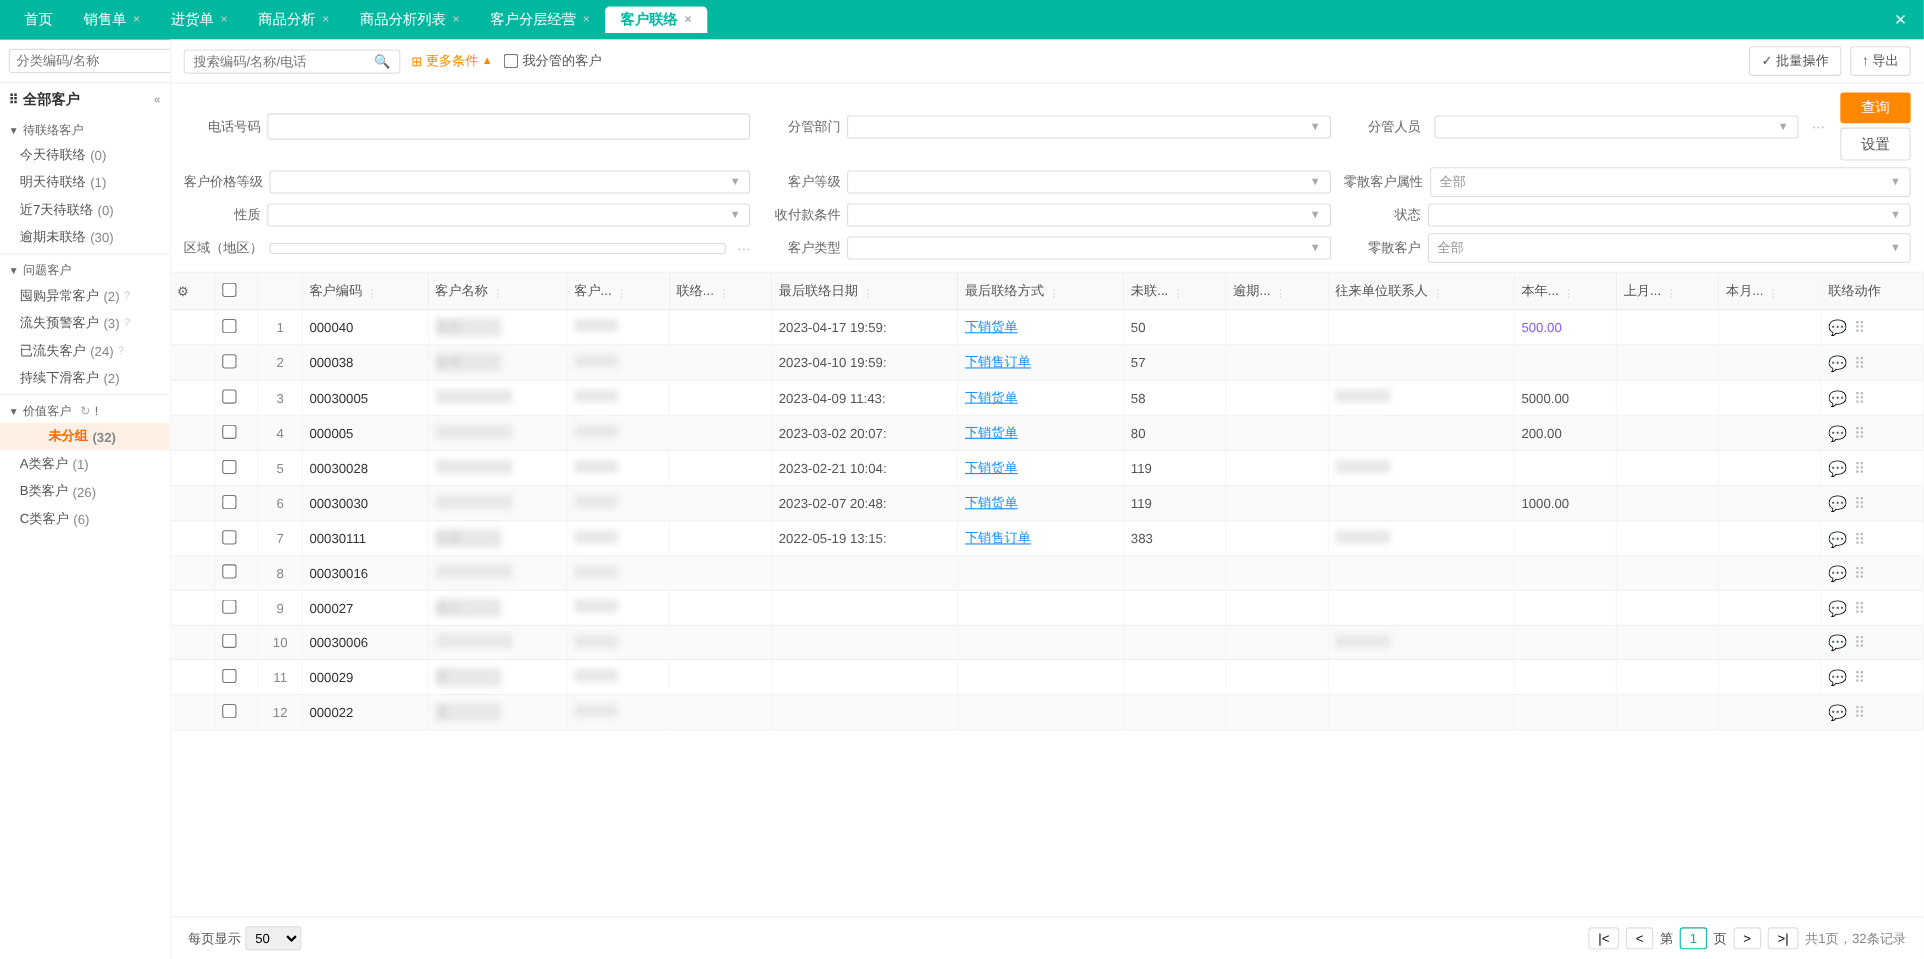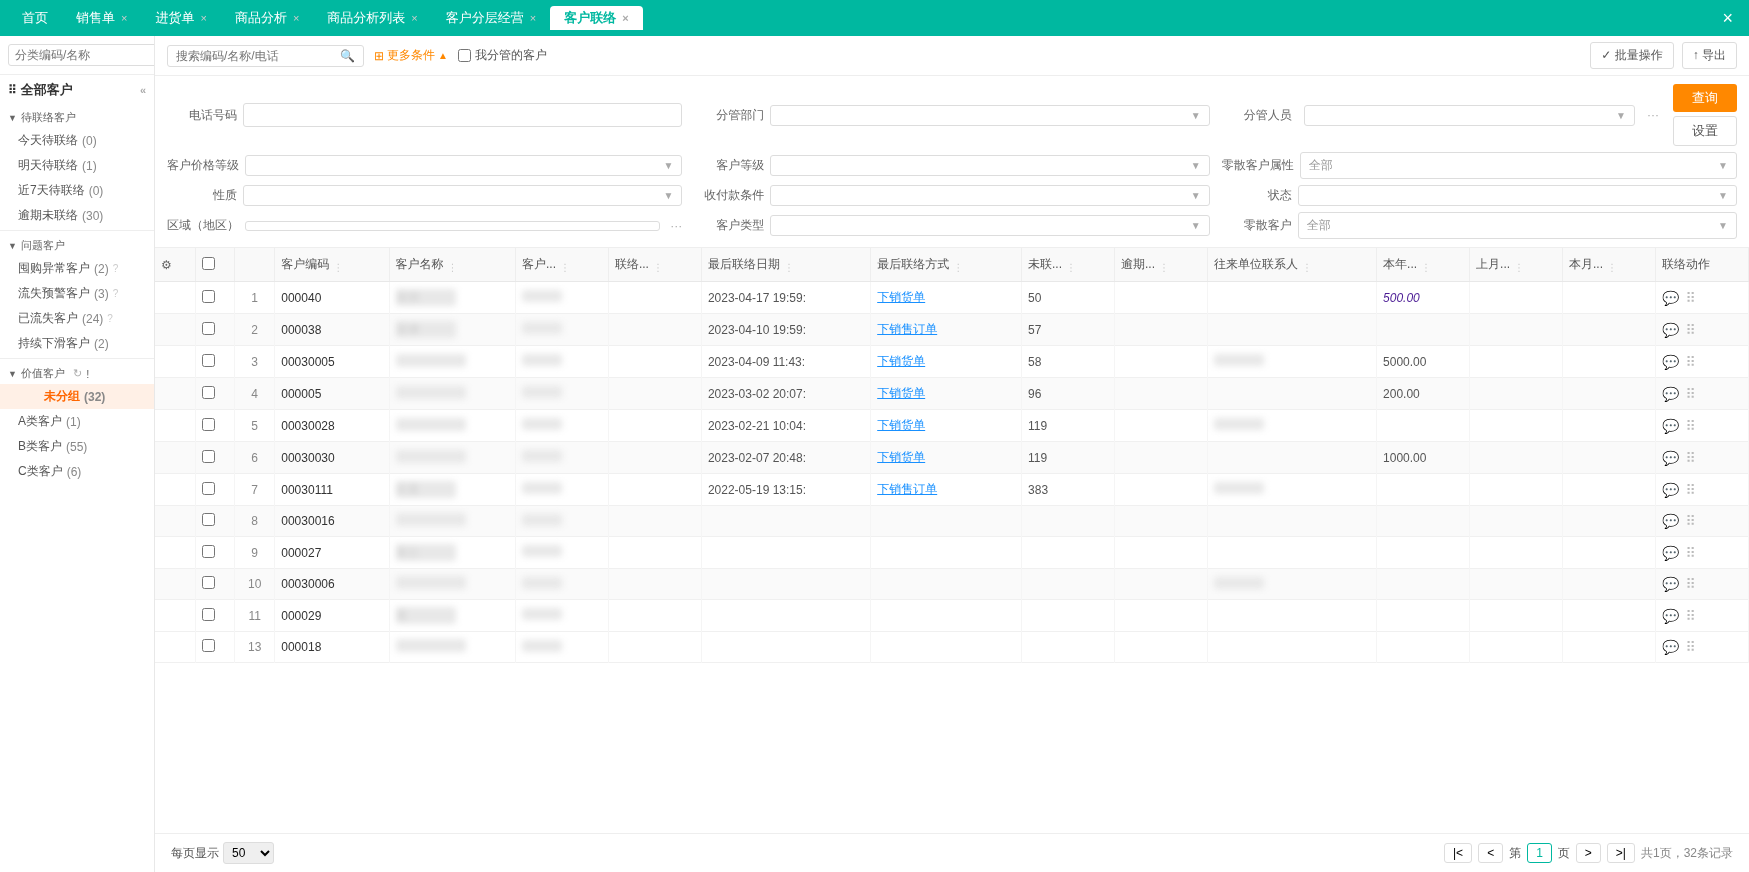--- a/index.html
+++ b/index.html
@@ -276,21 +276,21 @@
     <div class="sidebar-item active">
       <span>未分组</span>
       <span class="badge">(32)</span>
     </div>
     <div class="sidebar-item">
       <span>A类客户</span>
       <span class="badge">(1)</span>
     </div>
     <div class="sidebar-item">
       <span>B类客户</span>
-      <span class="badge">(55)</span>
+      <span class="badge">(26)</span>
     </div>
     <div class="sidebar-item">
       <span>C类客户</span>
       <span class="badge">(6)</span>
     </div>
   </div>
 
   <div class="content-area">
 
     <div class="filter-toolbar">
@@ -509,21 +509,21 @@
               <td style="color:#888;text-align:center;">1</td>
               <td>000040</td>
               <td><span style="filter:blur(3px);background:#e8e8e8;border-radius:2px;display:inline-block;min-width:60px;color:#ccc;">某供</span></td>
               <td><span style="filter:blur(3px);background:#e8e8e8;border-radius:2px;display:inline-block;min-width:40px;height:12px;"></span></td>
               <td></td>
               <td style="color:#555;">2023-04-17 19:59:</td>
               <td><a>下销货单</a></td>
               <td class="num">50</td>
               <td></td>
               <td></td>
-              <td style="color:#4c1d95;font-style:italic;">500.00</td>
+              <td style="color:#8b5cf6;">500.00</td>
               <td></td>
               <td></td>
               <td>
       <div class="action-icons">
         <span class="action-icon" title="联络">💬</span>
         <span class="action-icon" title="更多">⠿</span>
       </div>
     </td>
             </tr>
             <tr style="background: rgb(250, 250, 250);">
@@ -575,21 +575,21 @@
             <tr style="background: rgb(250, 250, 250);">
               <td></td>
               <td><input type="checkbox" style=""></td>
               <td style="color:#888;text-align:center;">4</td>
               <td>000005</td>
               <td><span style="filter:blur(3px);background:#e8e8e8;border-radius:2px;display:inline-block;min-width:70px;height:13px;"></span></td>
               <td><span style="filter:blur(3px);background:#e8e8e8;border-radius:2px;display:inline-block;min-width:40px;height:12px;"></span></td>
               <td></td>
               <td style="color:#555;">2023-03-02 20:07:</td>
               <td><a>下销货单</a></td>
-              <td class="num">96</td>
+              <td class="num">80</td>
               <td></td>
               <td></td>
               <td style="color:#555;">200.00</td>
               <td></td>
               <td></td>
               <td>
       <div class="action-icons">
         <span class="action-icon" title="联络">💬</span>
         <span class="action-icon" title="更多">⠿</span>
       </div>
@@ -749,26 +749,26 @@
               <td style="color:#555;"></td>
               <td></td>
               <td></td>
               <td>
       <div class="action-icons">
         <span class="action-icon" title="联络">💬</span>
         <span class="action-icon" title="更多">⠿</span>
       </div>
     </td>
             </tr>
-            <tr style="background: rgb(255, 255, 255);">
-              <td></td>
-              <td><input type="checkbox" style=""></td>
-              <td style="color:#888;text-align:center;">13</td>
-              <td>000018</td>
-              <td><span style="filter:blur(3px);background:#e8e8e8;border-radius:2px;display:inline-block;min-width:70px;height:13px;"></span></td>
+            <tr style="background: rgb(250, 250, 250);">
+              <td></td>
+              <td><input type="checkbox" style=""></td>
+              <td style="color:#888;text-align:center;">12</td>
+              <td>000022</td>
+              <td><span style="filter:blur(3px);background:#e8e8e8;border-radius:2px;display:inline-block;min-width:60px;color:#ccc;">某</span></td>
               <td><span style="filter:blur(3px);background:#e8e8e8;border-radius:2px;display:inline-block;min-width:40px;height:12px;"></span></td>
               <td></td>
               <td style="color:#555;"></td>
               <td></td>
               <td class="num"></td>
               <td></td>
               <td></td>
               <td style="color:#555;"></td>
               <td></td>
               <td></td>

